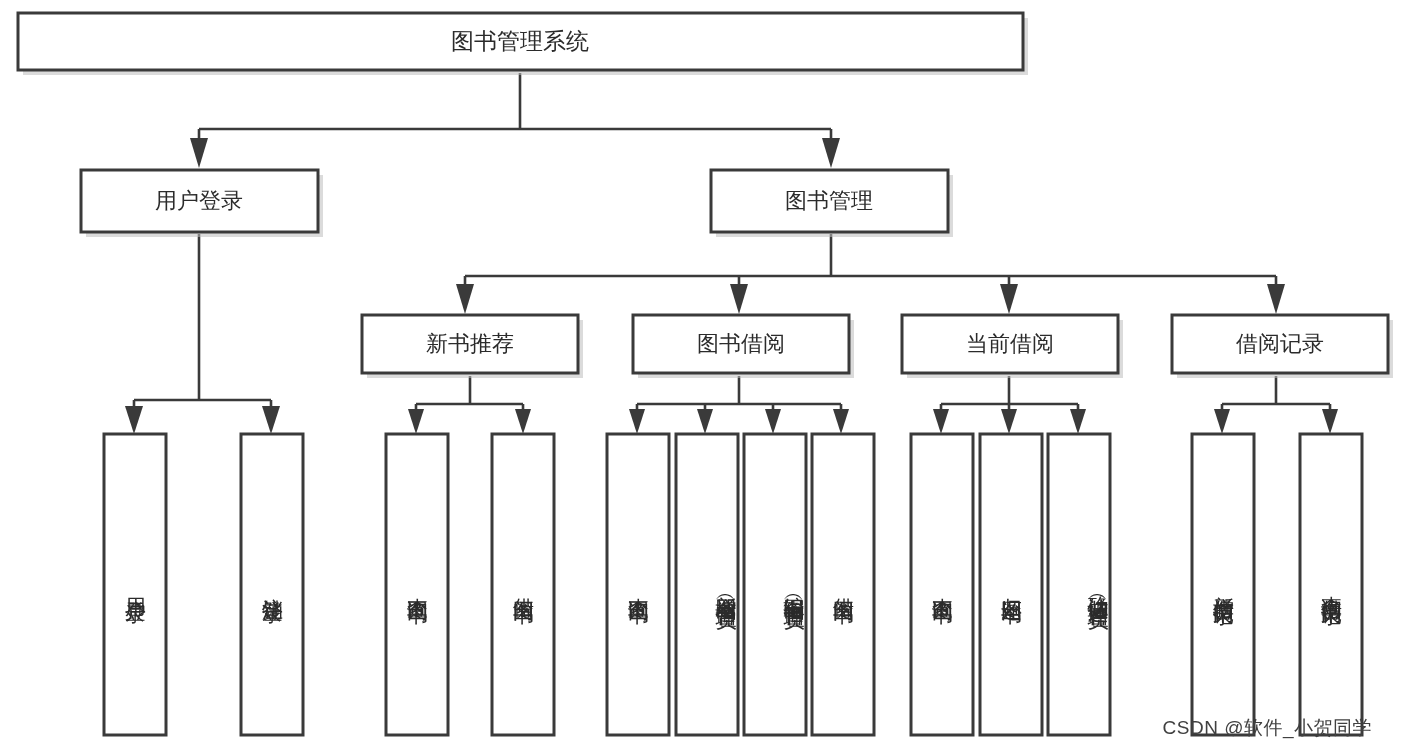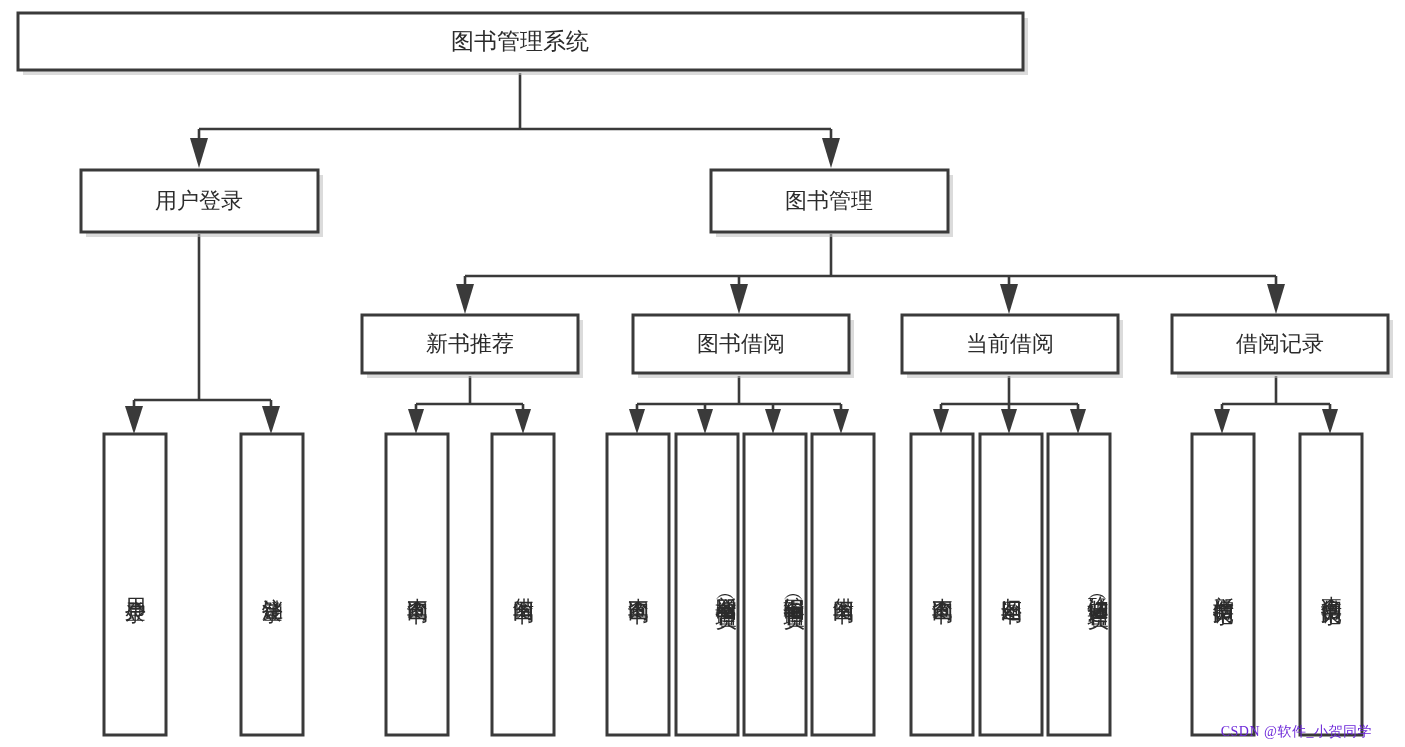--- a/index.html
+++ b/index.html
@@ -67,23 +67,23 @@
     color: #2b2b2b;
     letter-spacing: 2px;
     text-align: center;
     white-space: nowrap;
     pointer-events: none;
   }
   .watermark {
     position: absolute;
     right: 8px;
     bottom: 6px;
-    font-family: Liberation Serif, serif;
-    font-size: 14px;
-    color: #6d28d9;
+    font-family: Liberation Sans, sans-serif;
+    font-size: 19px;
+    color: #404040;
     letter-spacing: 0.5px;
     white-space: nowrap;
   }
 </style>
 </head>
 <body>
 
 <div id="diagram-root">
 
   <svg id="flowchart" viewBox="0 0 1405 747">

